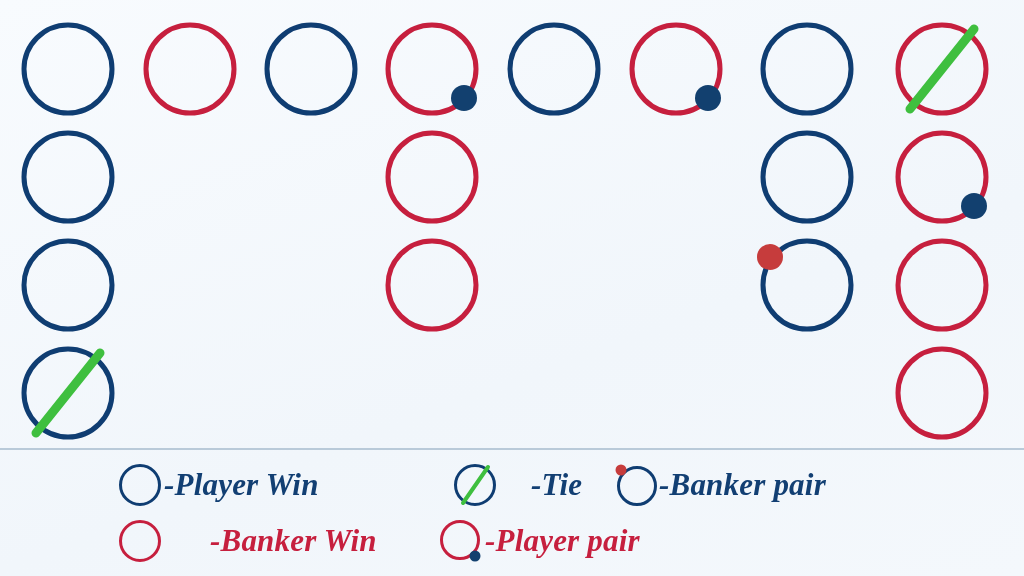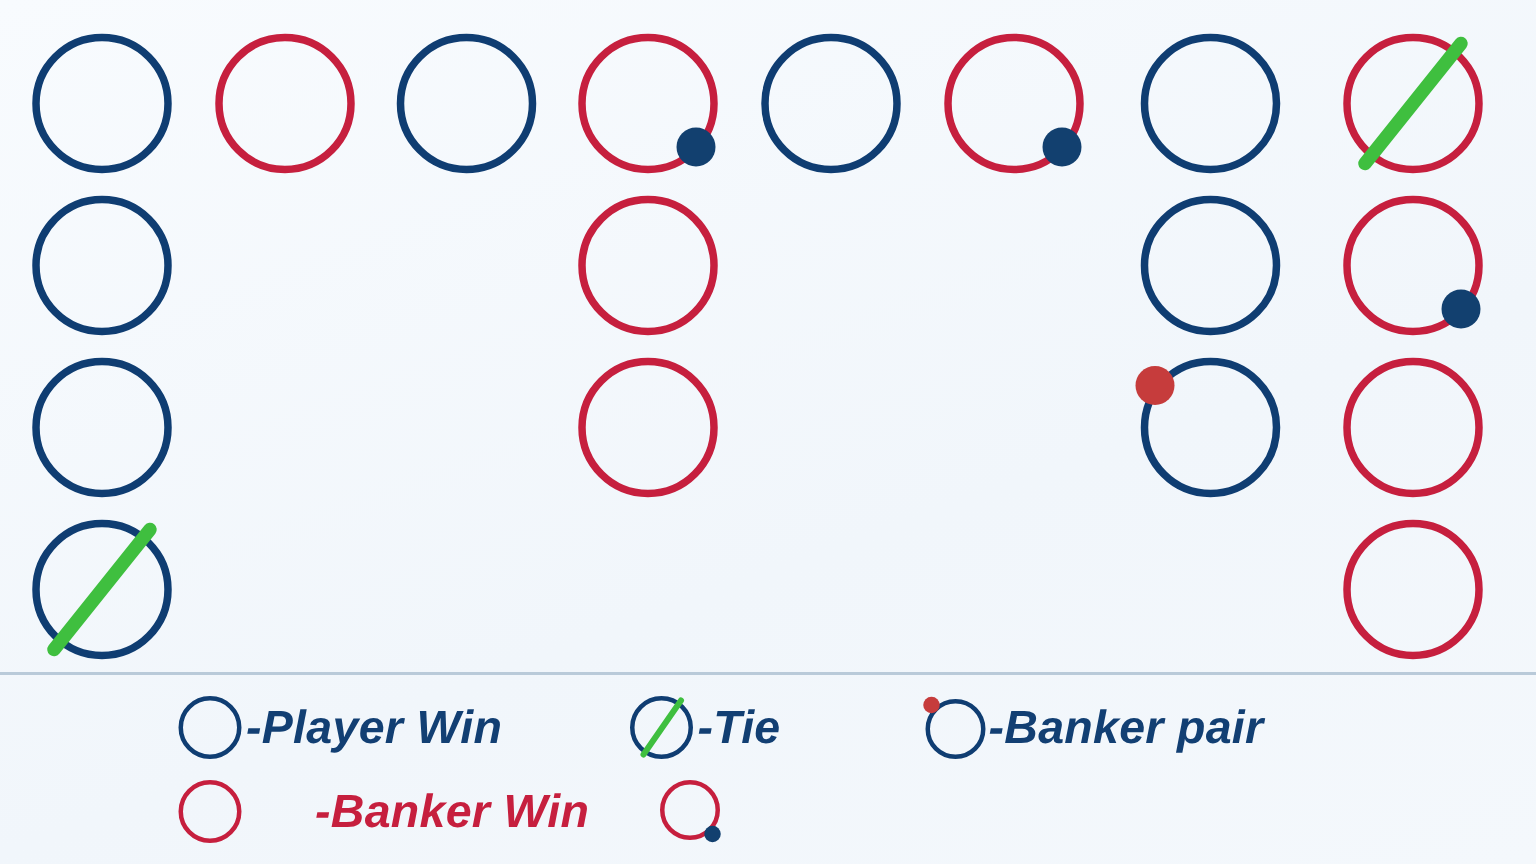--- a/index.html
+++ b/index.html
@@ -9,20 +9,21 @@
       height: 576px;
       overflow: hidden;
       background: #f4f8fc;
       font-family: "Liberation Sans", "DejaVu Sans", sans-serif;
     }
     .stage {
       position: relative;
       width: 1024px;
       height: 576px;
       background: linear-gradient(160deg, #f8fbfe 0%, #f1f6fb 60%, #f4f8fc 100%);
+      font-family: Liberation Serif, serif;
     }
     #road {
       position: absolute;
       left: 0;
       top: 0;
       width: 1024px;
       height: 450px;
     }
     .divider {
       position: absolute;
@@ -131,21 +132,21 @@
 
   <div class="legend">
 
     <div class="legend-item" style="left:117px; top:13px;">
       <svg width="46" height="44" viewBox="0 0 46 44">
         <circle cx="23" cy="22" r="19.5" fill="none" stroke="#0f3d72" stroke-width="3"></circle>
       </svg>
       <span class="legend-label blue-text">-Player Win</span>
     </div>
 
-    <div class="legend-item" style="left:418px; top:13px;">
+    <div class="legend-item" style="left:452px; top:13px;gap:32px;">
       <svg width="46" height="44" viewBox="0 0 46 44">
         <circle cx="23" cy="22" r="19.5" fill="none" stroke="#0f3d72" stroke-width="3"></circle>
         <line x1="11" y1="40" x2="36" y2="4" stroke="#3fbf3f" stroke-width="4" stroke-linecap="round"></line>
       </svg>
       <span class="legend-label blue-text">-Tie</span>
     </div>
 
     <div class="legend-item" style="left:612px; top:13px;justify-content:flex-end;">
       <svg width="46" height="44" viewBox="0 0 46 44">
         <circle cx="25" cy="23" r="18.5" fill="none" stroke="#0f3d72" stroke-width="3"></circle>
@@ -159,16 +160,17 @@
         <circle cx="23" cy="22" r="19.5" fill="none" stroke="#c61f3e" stroke-width="3"></circle>
       </svg>
       <span class="legend-label red-text">-Banker Win</span>
     </div>
 
     <div class="legend-item" style="left:438px; top:69px;">
       <svg width="46" height="44" viewBox="0 0 46 44">
         <circle cx="22" cy="21" r="18.5" fill="none" stroke="#c61f3e" stroke-width="3"></circle>
         <circle cx="37" cy="37" r="5.5" fill="#12406f"></circle>
       </svg>
+      <span class="legend-label red-text">-Player pair</span>
     </div>
 
   </div>
 </div>
 
 </body></html>

